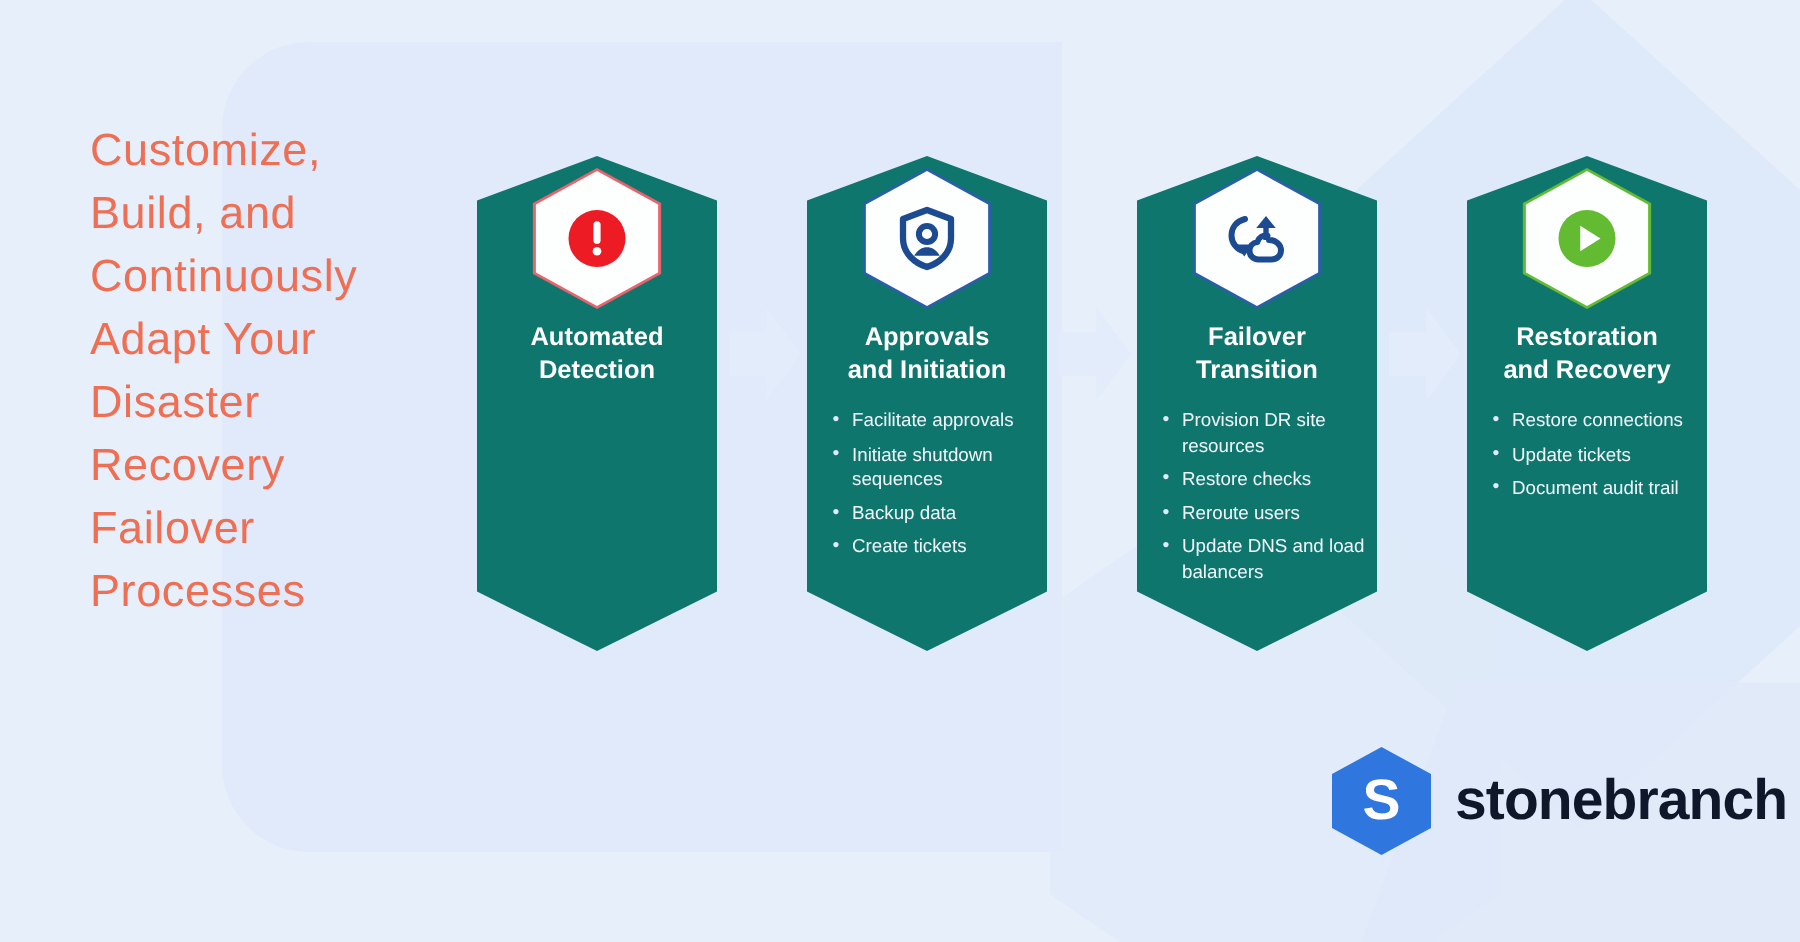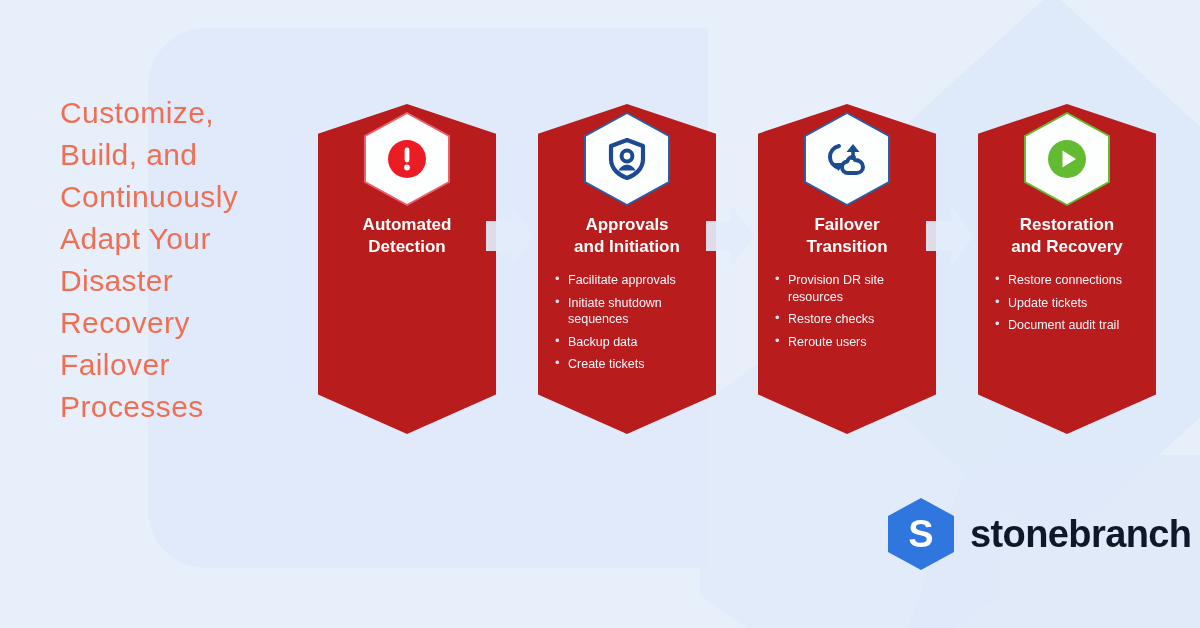--- a/index.html
+++ b/index.html
@@ -32,33 +32,33 @@
   }
   .deco-diag {
     left:905px; top:455px; width:300px; height:180px;
     background:#dfe9f9;
     clip-path:polygon(22% 0%, 100% 0%, 100% 100%, 0% 100%);
     opacity:.8;
   }
 
   
   .headline {
-    position:absolute; left:60px; top:92px; width:250px;
+    position:absolute; left:60px; top:80px; width:250px;
     color:#ef6f54;
     font-size:30px; line-height:42px; font-weight:400;
     letter-spacing:.4px;
     white-space:pre-line;
   }
 
   
   .cards { position:absolute; left:0; top:0; width:1200px; height:628px; }
 
   .card {
-    position:absolute; top:104px; width:178px; height:330px;
-    background:#b91c1c;
+    position:absolute; top:104px; width:160px; height:330px;
+    background:#0f766e;
     clip-path:polygon(50% 0%, 100% 9%, 100% 88%, 50% 100%, 0% 88%, 0% 9%);
     padding:0 27px;
     text-align:center;
   }
   .card.c1 { left:318px; }
   .card.c2 { left:538px; }
   .card.c3 { left:758px; }
   .card.c4 { left:978px; }
 
   .hexicon {
@@ -201,20 +201,21 @@
             <path d="M31 22 C35.5 22 39 25 39 29 C39 32.6 36 35 32.5 35 H24 C20.5 35 18 32.4 18 29.2 C18 26.2 20.2 23.8 23.2 23.4 C24.2 20.2 27 18.6 30 19.2" fill="none" stroke="#1c4b91" stroke-width="4" stroke-linejoin="round" stroke-linecap="round"></path>
           </svg>
         </div>
       </div>
       <div class="card-title">Failover
 Transition</div>
       <ul class="bullets">
         <li>Provision DR site resources</li>
         <li>Restore checks</li>
         <li>Reroute users</li>
+        <li>Update DNS and load balancers</li>
       </ul>
     </div>
 
     <div class="card c4">
       <div class="hexicon">
         <div class="hexborder" style="background:#63bb31"></div>
         <div class="hexinner"></div>
         <div class="glyph">
           <svg width="44" height="44" viewBox="0 0 44 44" aria-hidden="true">
             <circle cx="22" cy="22" r="19" fill="#63bb31"></circle>

